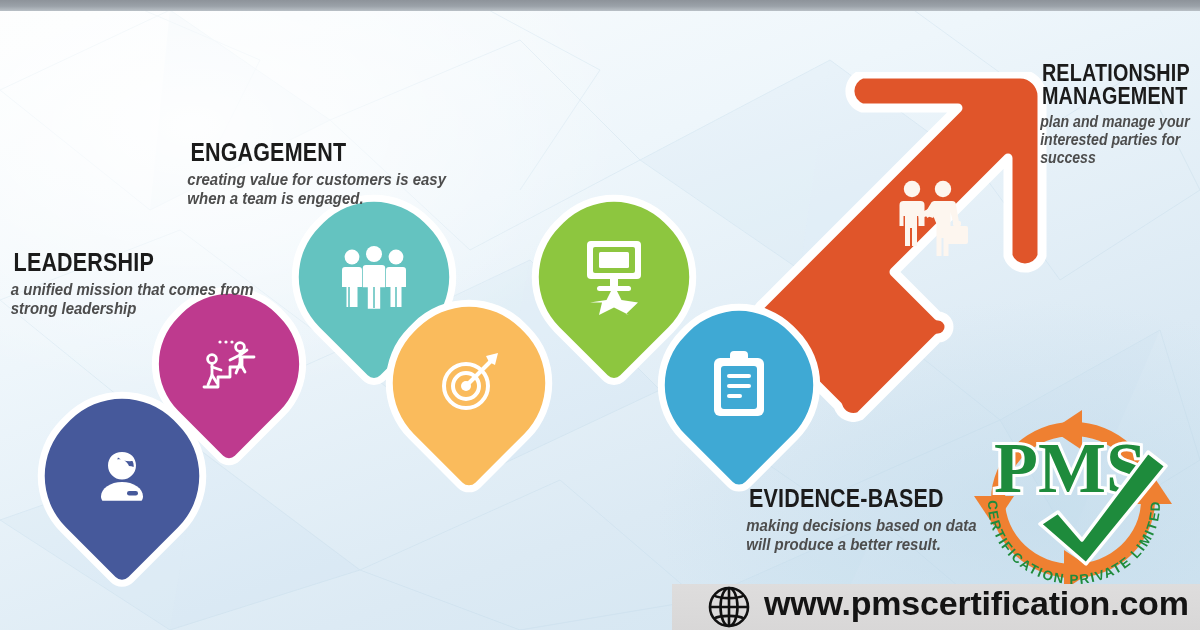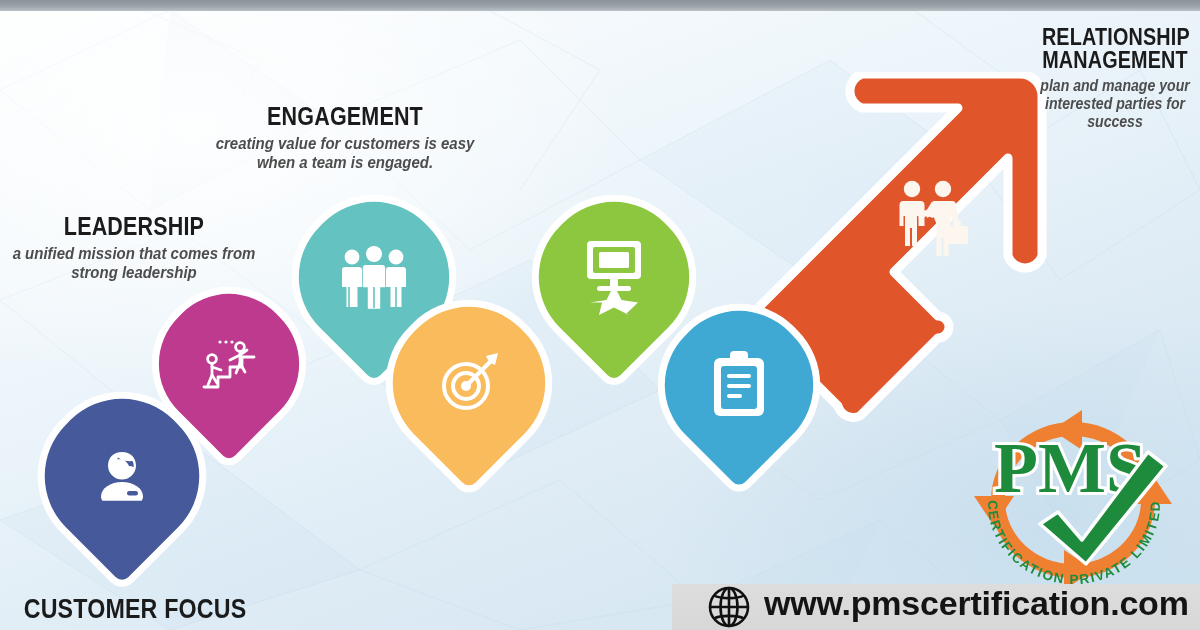--- a/index.html
+++ b/index.html
@@ -60,21 +60,21 @@
     display: flex;
     align-items: center;
     justify-content: center;
   }
   .pin svg { display: block; }
 
   
   .lbl {
     position: absolute;
     z-index: 20;
-    text-align: center;
+    margin-top: 36px;
   }
   .lbl .ttl {
     font-family: "Liberation Sans Narrow", "Liberation Sans", sans-serif;
     font-weight: 700;
     color: #1b1b1b;
     letter-spacing: 0.2px;
     line-height: 1.02;
     transform: scaleX(0.86);
     transform-origin: center;
     white-space: nowrap;
@@ -321,27 +321,31 @@
   <div class="lbl" style="left:0px; top:596px; width:270px;">
     <div class="ttl" style="font-size:27px;">CUSTOMER FOCUS</div>
     <div class="desc" style="font-size:17px;">meeting and exceeding</div>
   </div>
 
   <div class="lbl" style="left:-6px; top:214px; width:280px;">
     <div class="ttl" style="font-size:25px;">LEADERSHIP</div>
     <div class="desc" style="font-size:17px;">a unified mission that comes from strong leadership</div>
   </div>
 
-  <div class="lbl" style="left:192px; top:104px; width:306px;">
+  <div class="lbl" style="left:169px; top:104px; width:306px;">
     <div class="ttl" style="font-size:25px;">ENGAGEMENT</div>
     <div class="desc" style="font-size:17px;">creating value for customers is easy when a team is engaged.</div>
   </div>
 
 
 
+  <div class="lbl" style="left:730px; top:450px; width:272px;">
+    <div class="ttl" style="font-size:25px;">EVIDENCE-BASED</div>
+    <div class="desc" style="font-size:17px;">making decisions based on data will produce a better result.</div>
+  </div>
 
   <div class="lbl" style="left:1030px; top:26px; width:170px;">
     <div class="ttl wrap" style="font-size:23px;">RELATIONSHIP MANAGEMENT</div>
     <div class="desc" style="font-size:16px;">plan and manage your interested parties for success</div>
   </div>
 
   <div class="logo" style="left:966px; top:408px; width:214px; height:186px;">
     <svg width="214" height="186" viewBox="0 0 214 186">
       <defs>
         <path id="tagpath" d="M 22 96 A 86 80 0 0 0 194 96"></path>

